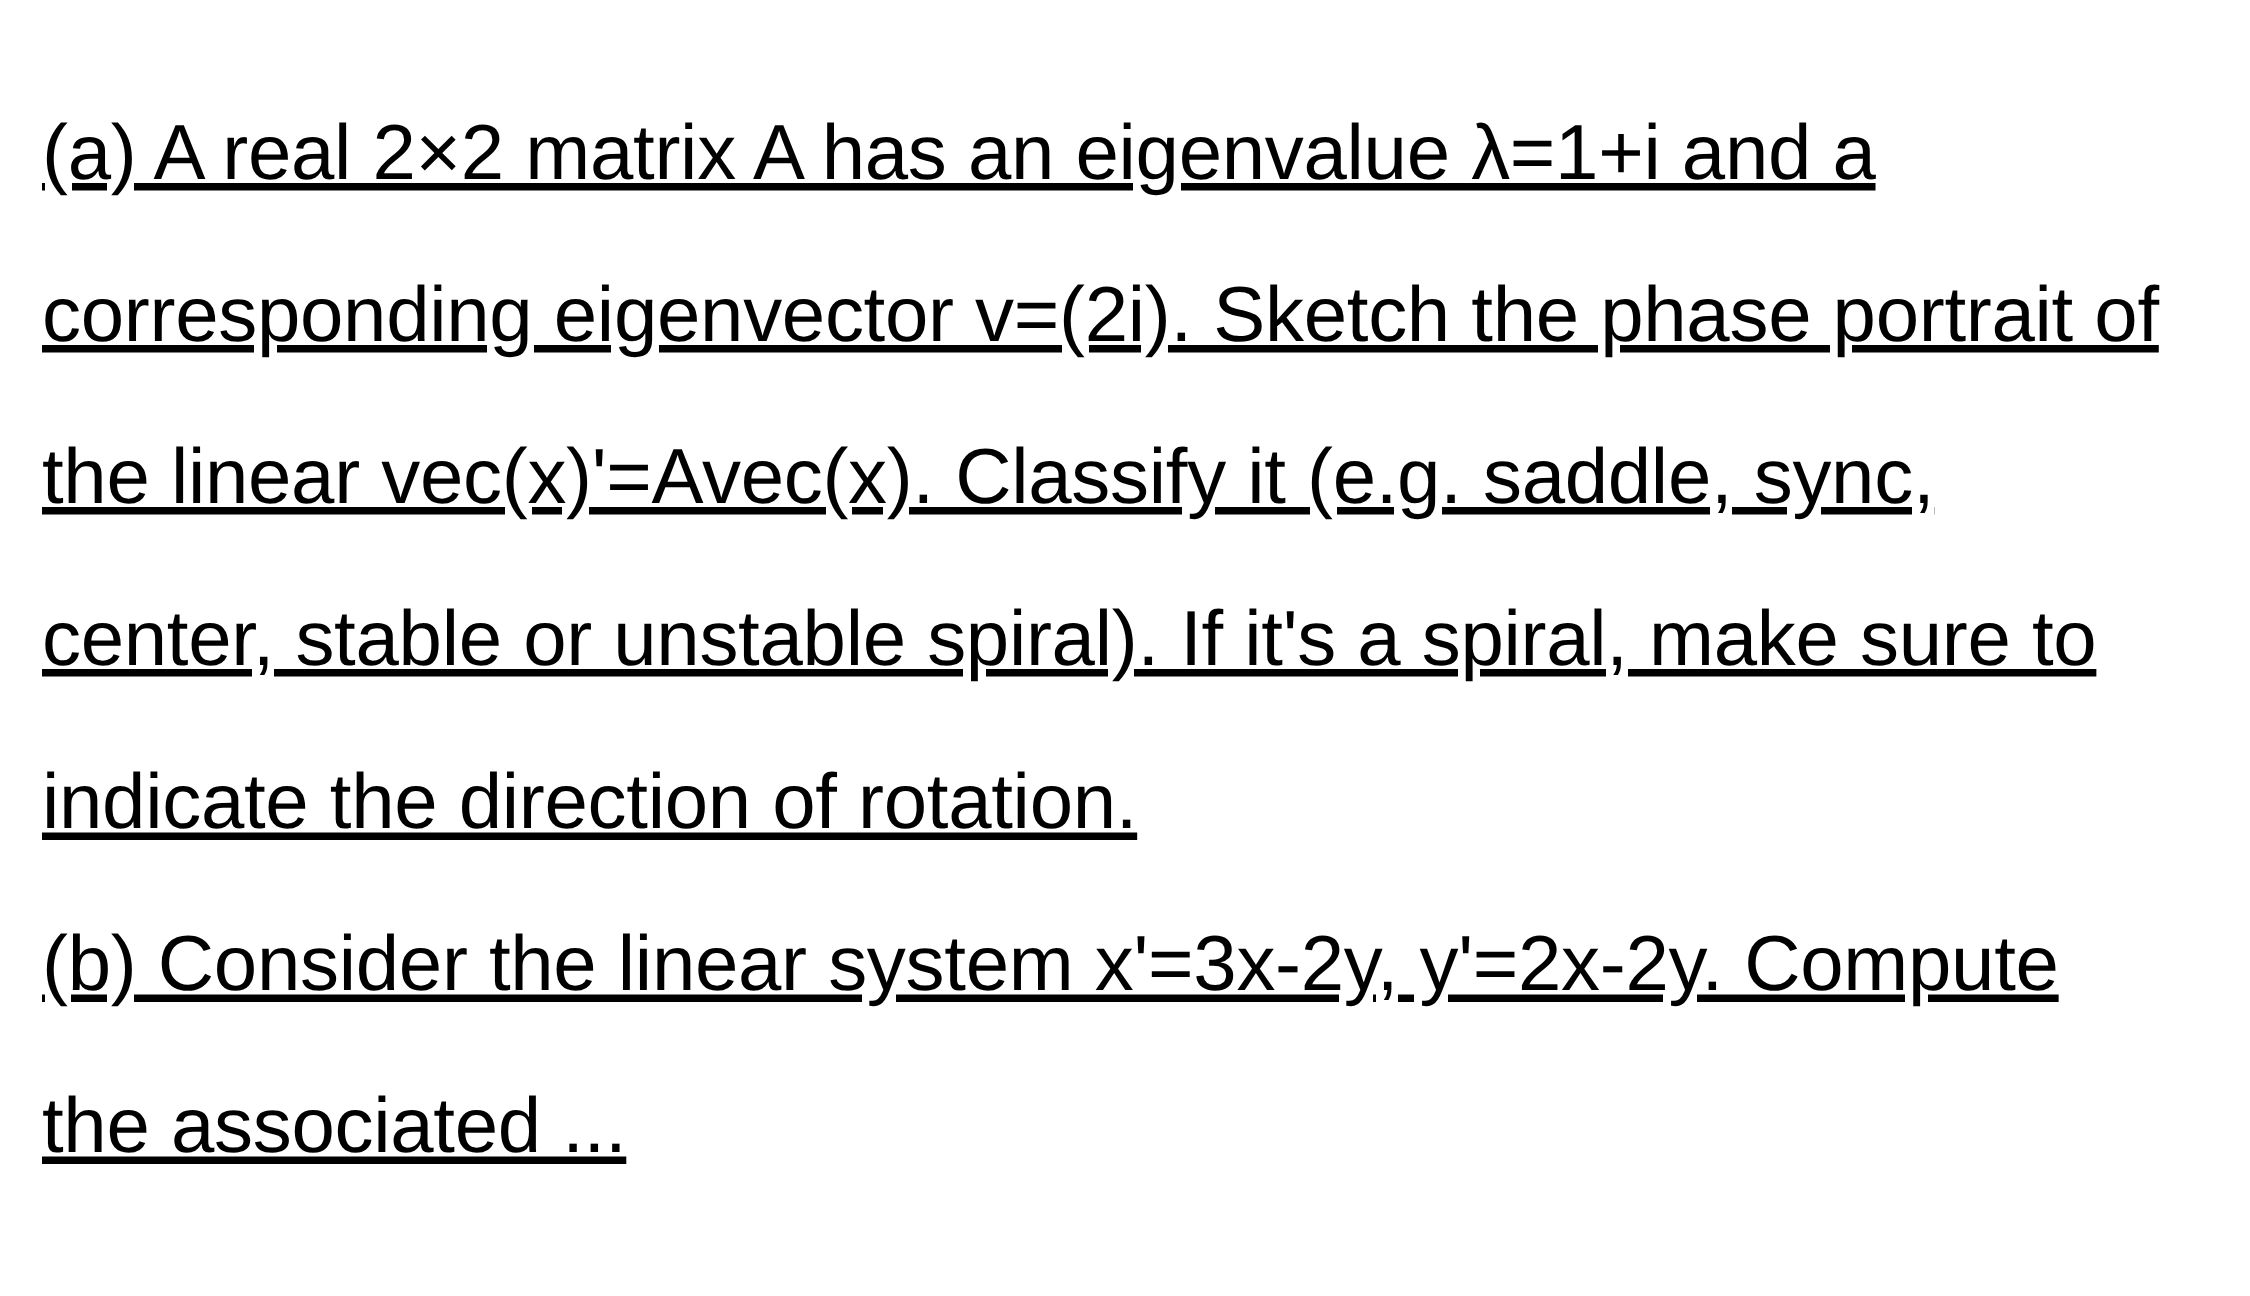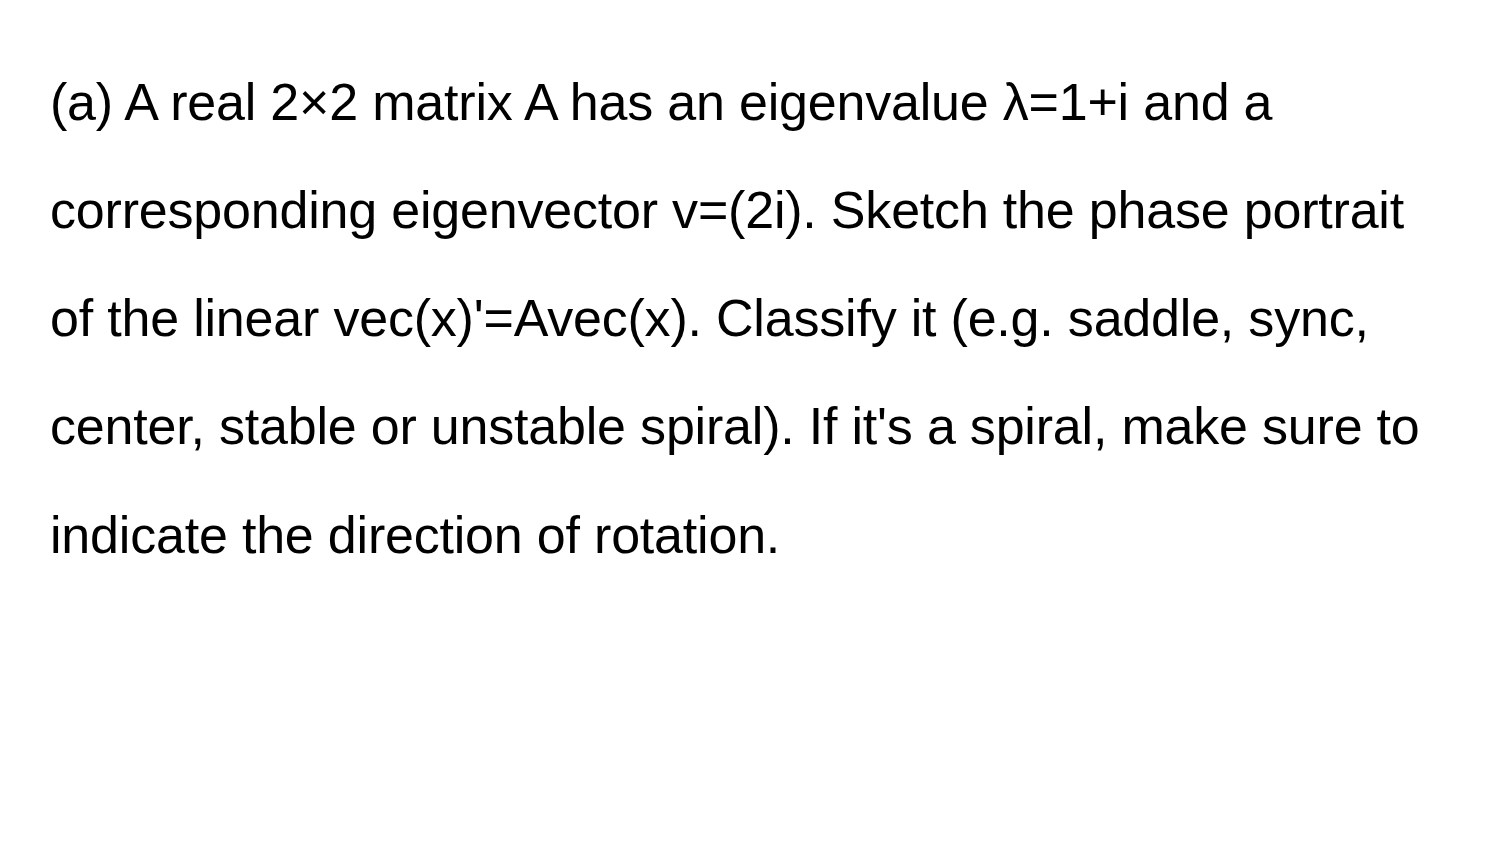--- a/index.html
+++ b/index.html
@@ -10,31 +10,33 @@
   html, body {
     width: 1500px;
     height: 864px;
     background: #ffffff;
     font-family: -apple-system, BlinkMacSystemFont, "Segoe UI", "Helvetica Neue", Arial, sans-serif;
     overflow: hidden;
   }
   .page {
     width: 1500px;
     height: 744px;
-    padding: 48px 50px 48px 50px;
+    padding: 48px 50px 48px 28px;
     display: flex;
     flex-direction: column;
     justify-content: flex-start;
+    text-decoration: underline;
   }
   .paragraph {
     color: #000000;
     font-size: 52px;
     line-height: 2.08;
     font-weight: 400;
     letter-spacing: -0.2px;
   }
 </style>
 </head>
 <body>
 
 <div class="page">
   <div class="paragraph">(a) A real 2×2 matrix A has an eigenvalue λ=1+i and a corresponding eigenvector v=(2i). Sketch the phase portrait of the linear vec(x)'=Avec(x). Classify it (e.g. saddle, sync, center, stable or unstable spiral). If it's a spiral, make sure to indicate the direction of rotation.</div>
+  <div class="paragraph">(b) Consider the linear system x'=3x-2y, y'=2x-2y. Compute the associated ...</div>
 </div>
 
 </body></html>

